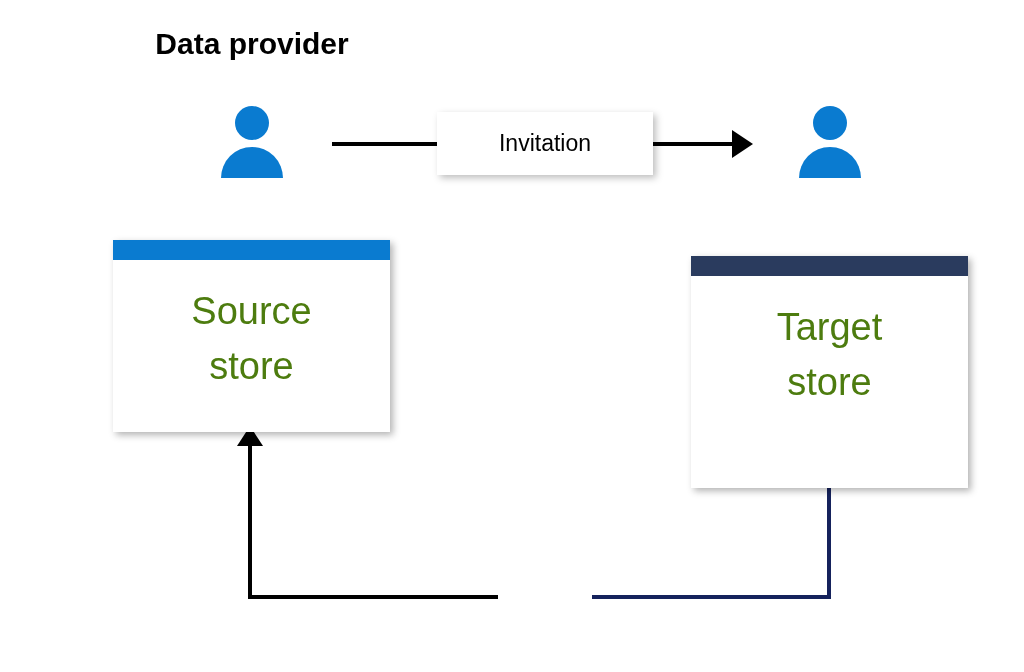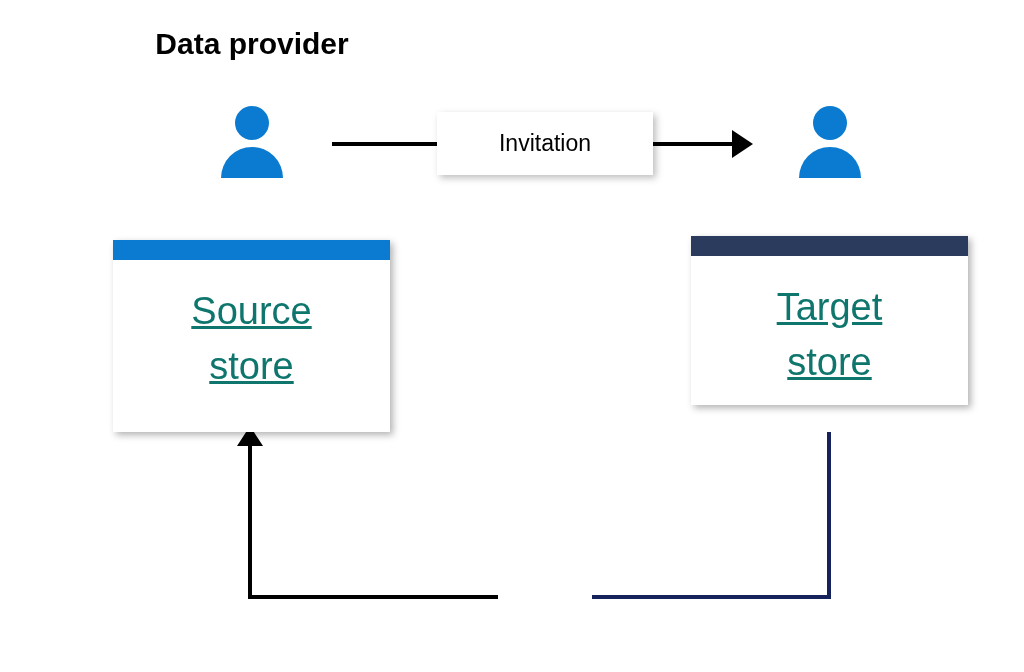--- a/index.html
+++ b/index.html
@@ -73,26 +73,25 @@
     height: 20px;
   }
   .store-box .store-label {
     position: absolute;
     left: 0;
     right: 0;
     top: 44px;
     text-align: center;
     font-size: 38px;
     line-height: 1.45;
-    color: #0f766e;
+    color: #4d7c0f;
     white-space: pre-line;
-    text-decoration: underline;
   }
   #source-store { left: 81px;  top: 240px; width: 277px; height: 192px; }
-  #target-store { left: 659px; top: 236px; width: 277px; height: 169px; }
+  #target-store { left: 659px; top: 256px; width: 277px; height: 232px; }
 
   
   .conn {
     position: absolute;
     background: #000000;
   }
   .conn-navy { background: #15225c; }
 
   
   #invite-shaft {

